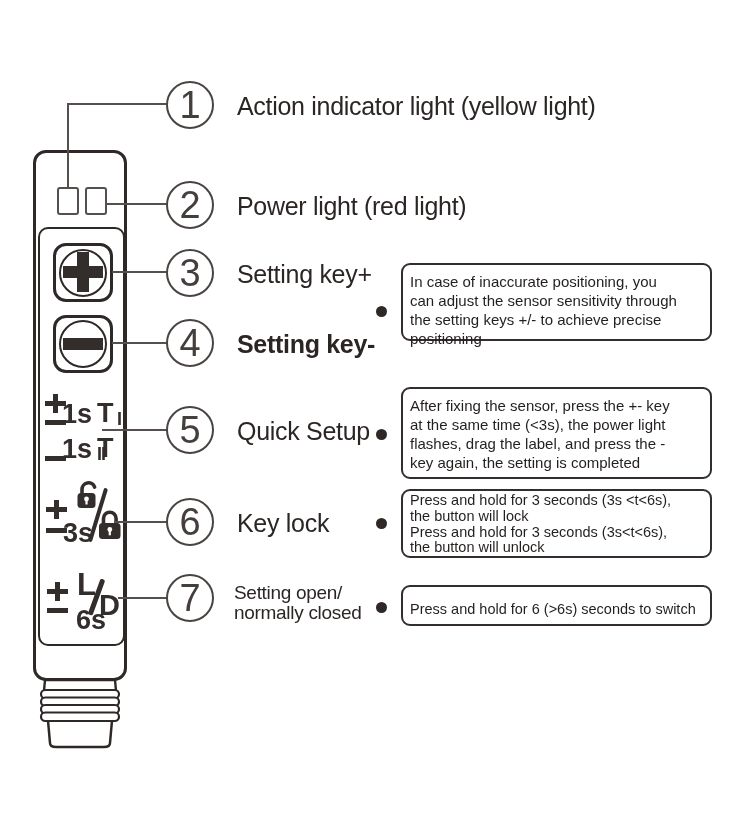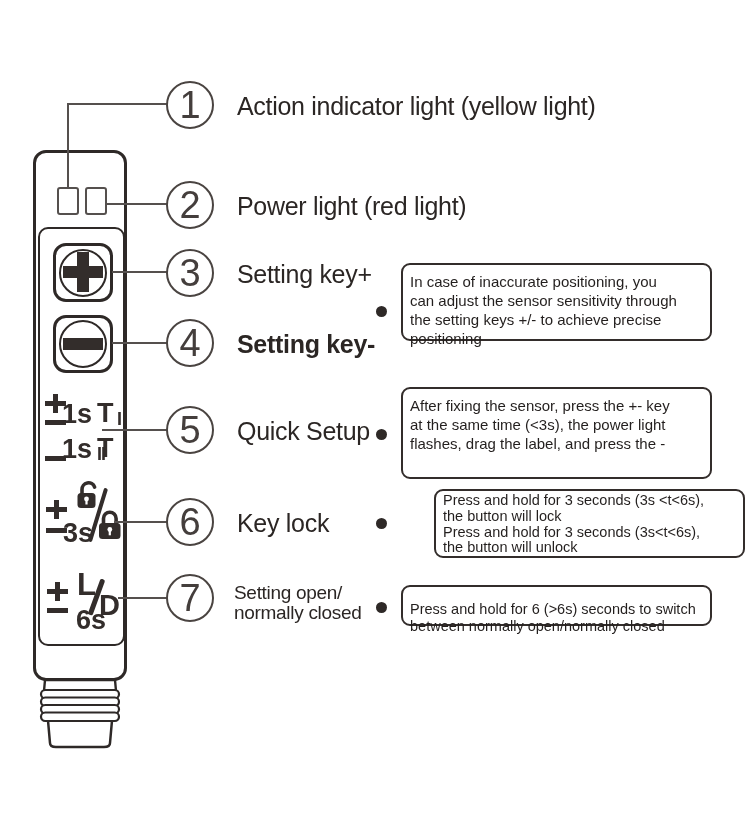--- a/index.html
+++ b/index.html
@@ -176,25 +176,25 @@
   <div class="info-box" style="top:263px;height:78px;">
     <div class="bline">In case of inaccurate positioning, you</div>
     <div class="bline">can adjust the sensor sensitivity through</div>
     <div class="bline">the setting keys +/- to achieve precise</div>
     <div class="bline">positioning</div>
   </div>
   <div class="info-box" style="top:387px;height:92px;">
     <div class="bline">After fixing the sensor, press the +- key</div>
     <div class="bline">at the same time (&lt;3s), the power light</div>
     <div class="bline">flashes, drag the label, and press the -</div>
-  </div>
-  <div class="info-box compact" style="top:489px;height:69px;margin-left:33px;">
+    <div class="bline">key again, the setting is completed</div>
+  </div>
+  <div class="info-box compact" style="top:489px;height:69px;">
     <div class="bline">Press and hold for 3 seconds (3s &lt;t&lt;6s),</div>
     <div class="bline">the button will lock</div>
     <div class="bline">Press and hold for 3 seconds (3s&lt;t&lt;6s),</div>
     <div class="bline">the button will unlock</div>
   </div>
   <div class="info-box compact2" style="top:585px;height:41px;">
     <div class="bline">Press and hold for 6 (&gt;6s) seconds to switch</div>
-    <div class="bline">between normally open/normally closed</div>
   </div>
 
 </div>
 
 </body></html>

